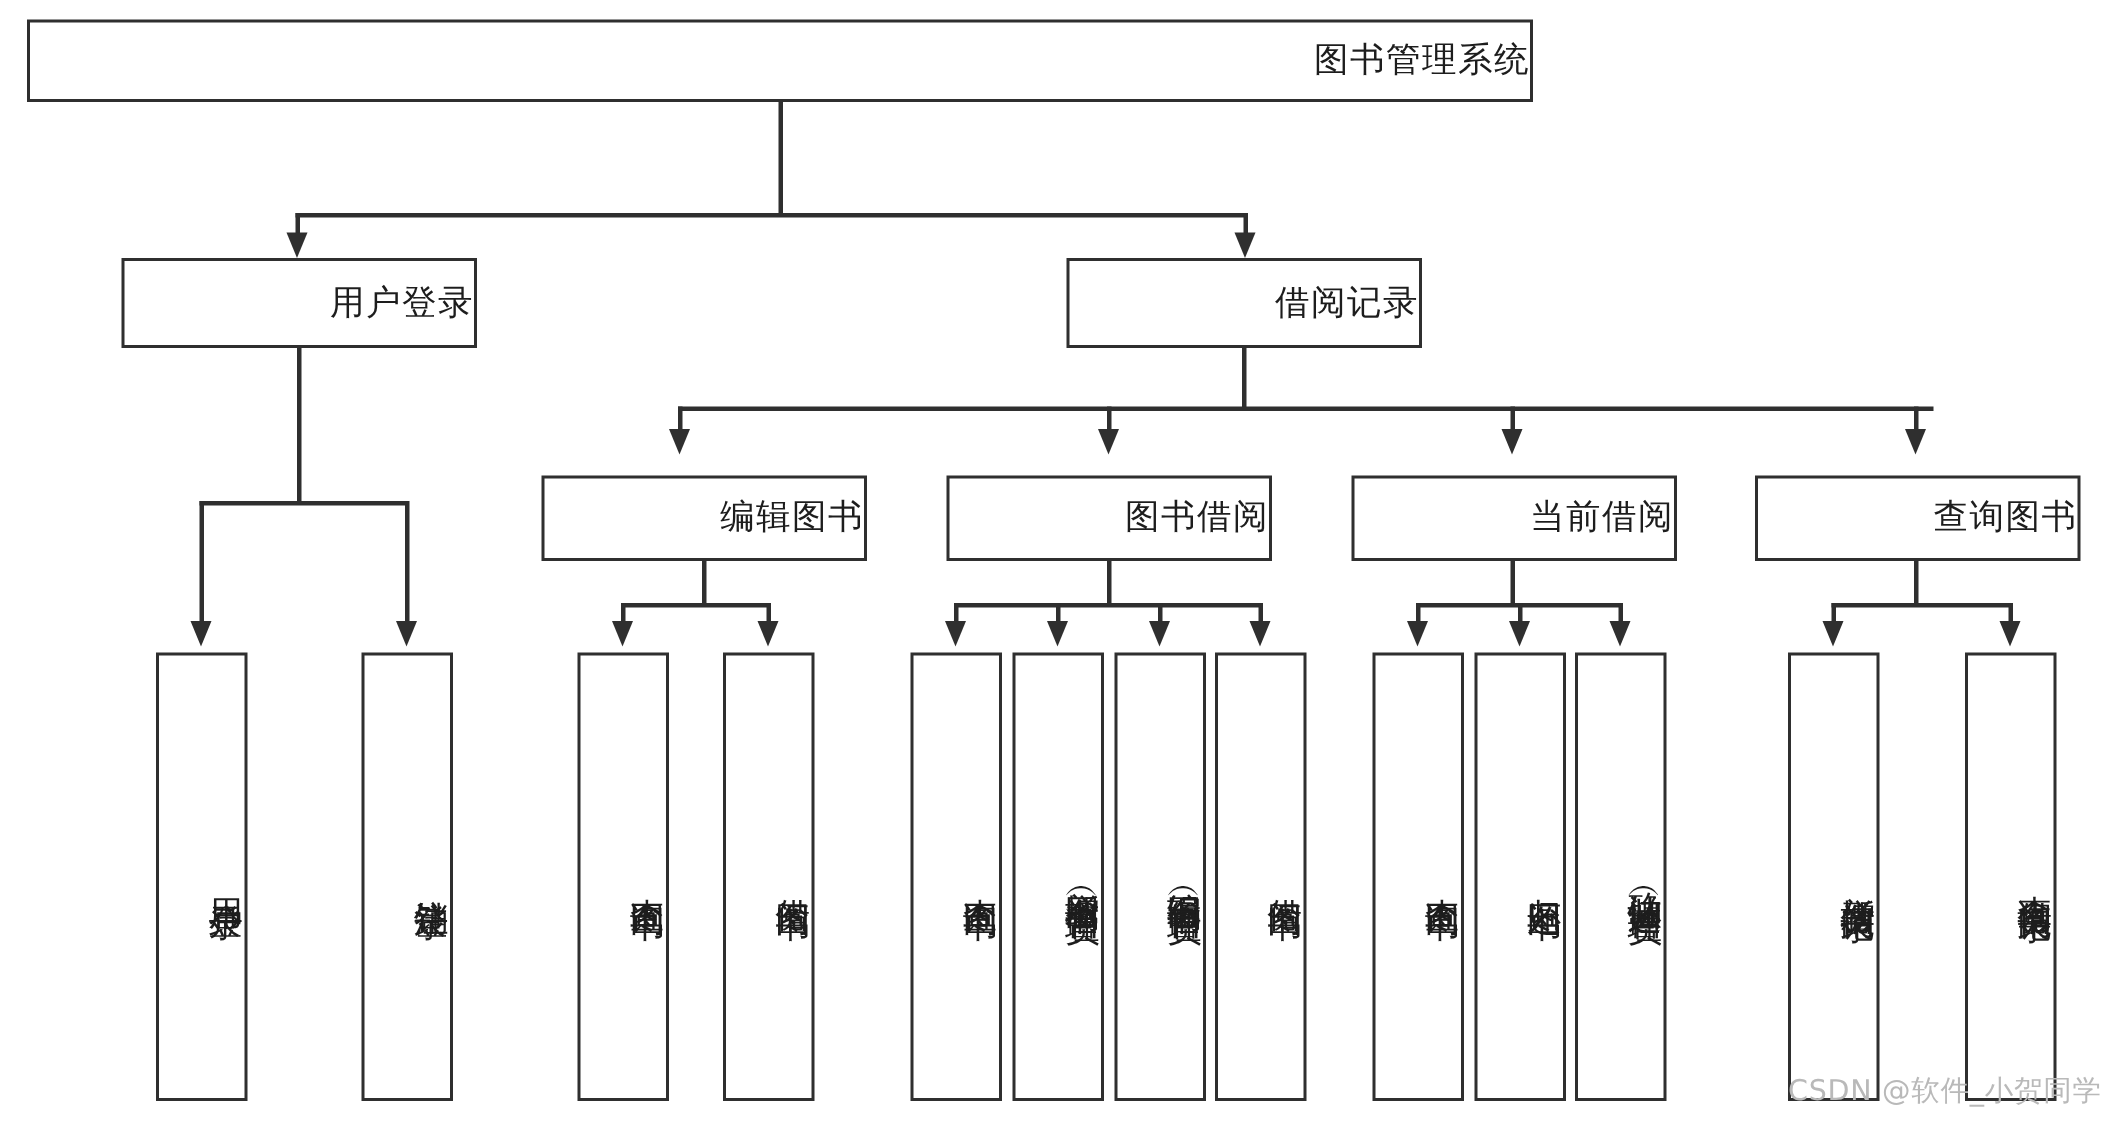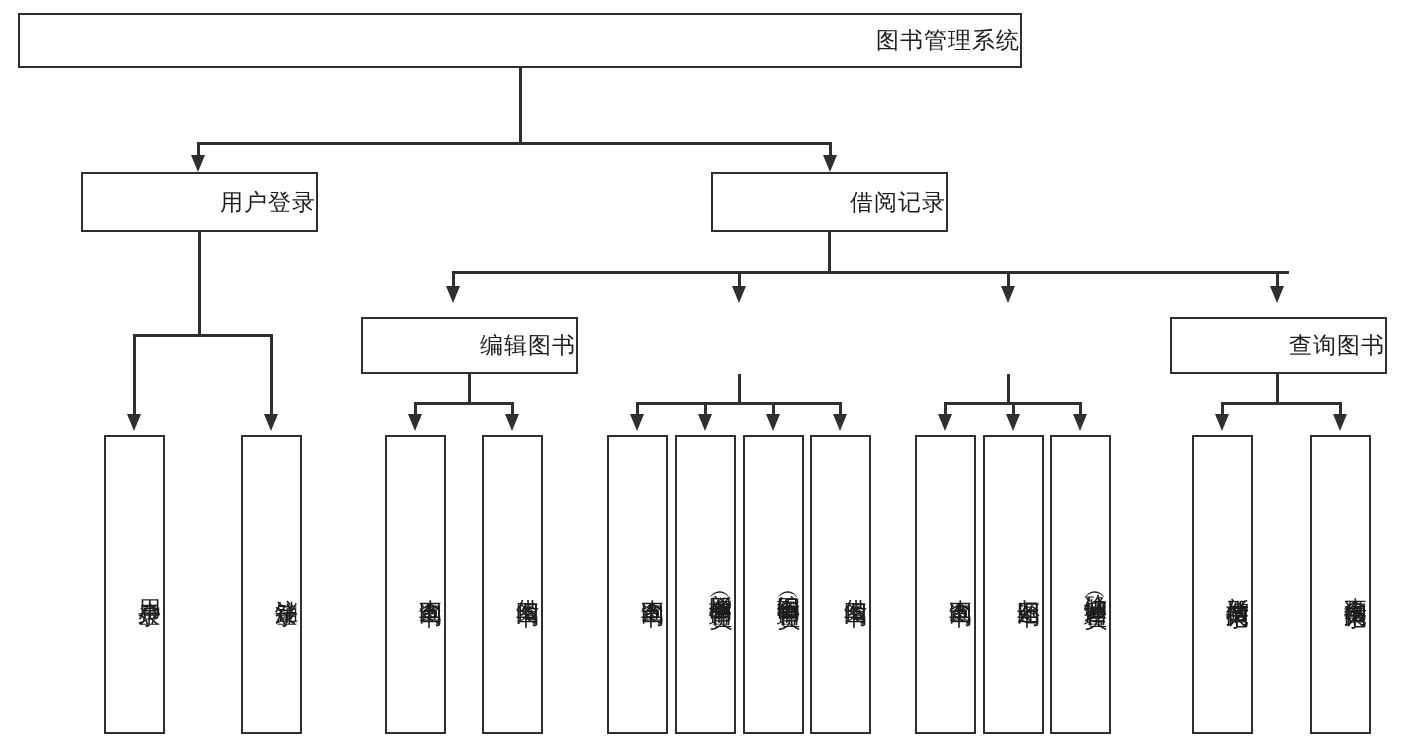--- a/index.html
+++ b/index.html
@@ -111,20 +111,26 @@
   <div class="edge v" style="left:738px; top:271px; width:2.5px; height:17px;"></div>
   <div class="arrow" style="left:732px; top:286px;"></div>
   <div class="edge v" style="left:1007px; top:271px; width:2.5px; height:17px;"></div>
   <div class="arrow" style="left:1001px; top:286px;"></div>
   <div class="edge v" style="left:1276px; top:271px; width:2.5px; height:17px;"></div>
   <div class="arrow" style="left:1270px; top:286px;"></div>
 
   <div class="node horiz" style="left:361px; top:317px; width:217px; height:57px;">
     <span>编辑图书</span>
   </div>
+  <div class="node horiz" style="left:631px; top:317px; width:217px; height:57px;">
+    <span>图书借阅</span>
+  </div>
+  <div class="node horiz" style="left:901px; top:317px; width:217px; height:57px;">
+    <span>当前借阅</span>
+  </div>
   <div class="node horiz" style="left:1170px; top:317px; width:217px; height:57px;">
     <span>查询图书</span>
   </div>
 
   <div class="edge v" style="left:468px; top:374px; width:2.5px; height:29px;"></div>
   <div class="edge h" style="left:414px; top:402px; width:99px; height:2.5px;"></div>
   <div class="edge v" style="left:414px; top:402px; width:2.5px; height:14px;"></div>
   <div class="arrow" style="left:408px; top:414px;"></div>
   <div class="edge v" style="left:511px; top:402px; width:2.5px; height:14px;"></div>
   <div class="arrow" style="left:505px; top:414px;"></div>
@@ -193,14 +199,15 @@
     <span class="vtext">确认归还（管理员）</span>
   </div>
 
   <div class="node vert" style="left:1192px; top:435px; width:61px; height:299px;">
     <span class="vtext">新增借阅记录</span>
   </div>
   <div class="node vert" style="left:1310px; top:435px; width:61px; height:299px;">
     <span class="vtext">查询借阅记录</span>
   </div>
 
+  <div class="watermark" style="left:1192px; top:714px;">CSDN @软件_小贺同学</div>
 
 </div>
 
 </body></html>

